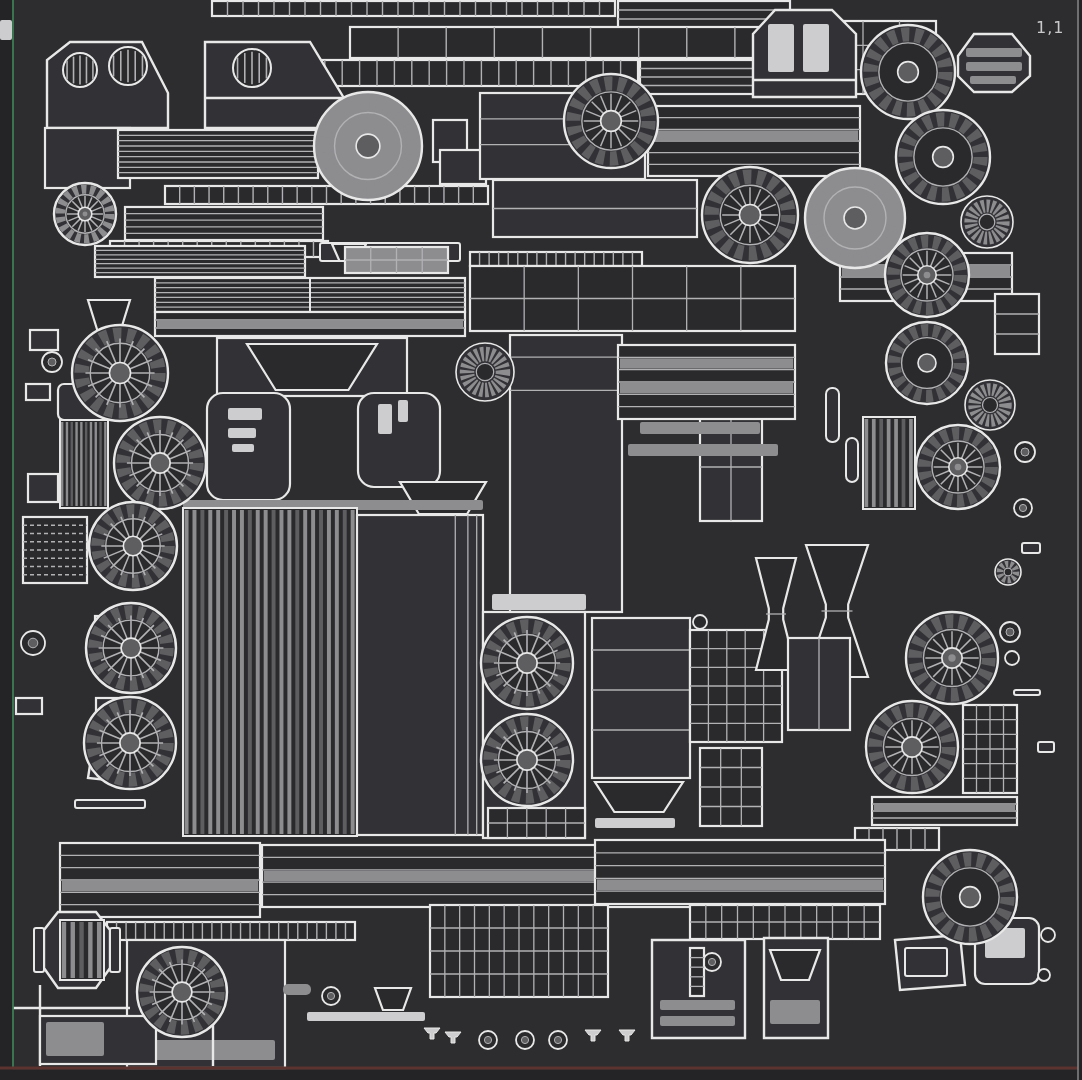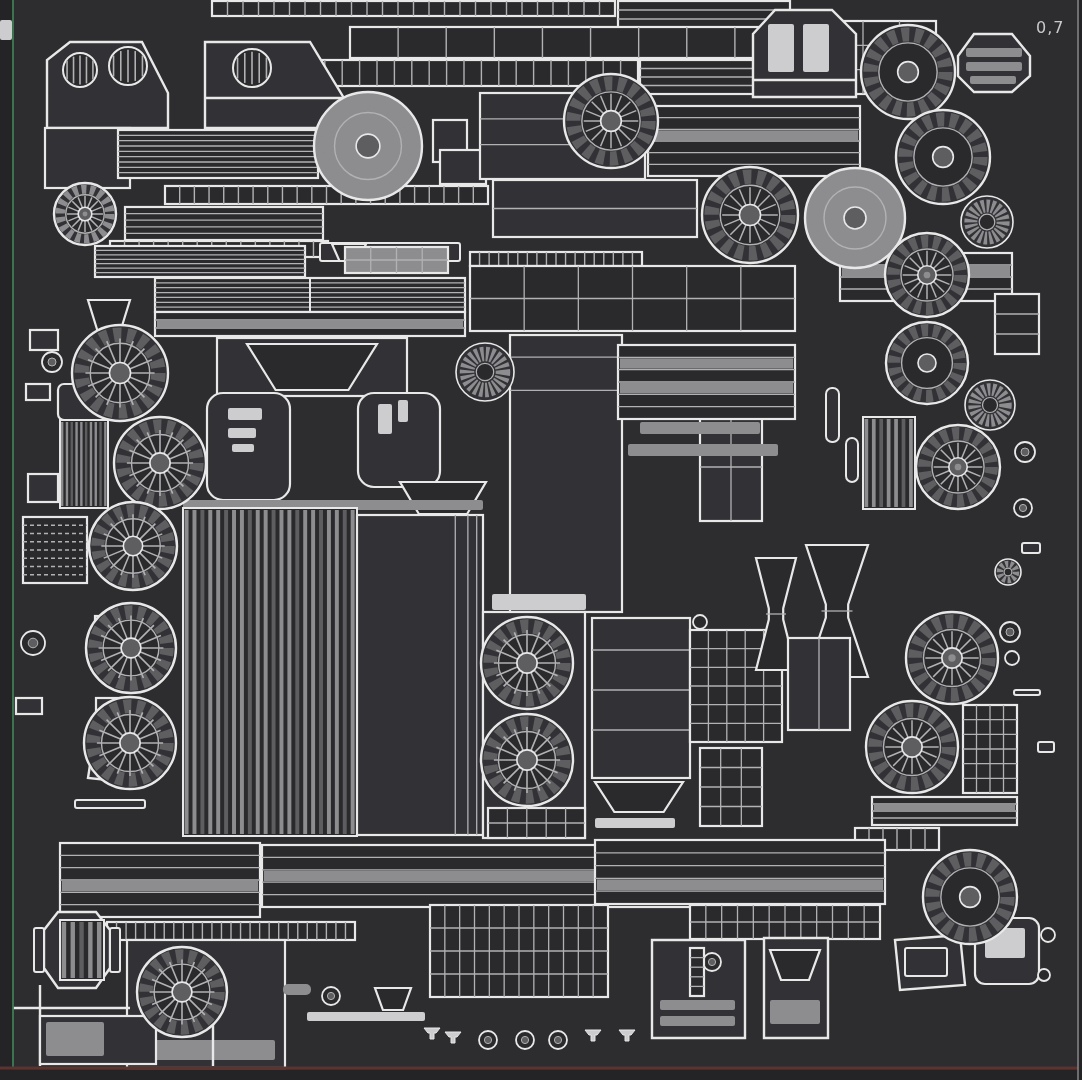--- a/index.html
+++ b/index.html
@@ -1143,14 +1143,14 @@
         <circle cx="990" cy="405" r="25" fill="#323236" stroke="#e8e8e8" stroke-width="1.6"></circle>
         <circle cx="990" cy="405" r="15.5" fill="none" stroke="#8d8d90" stroke-width="12.5" stroke-dasharray="3,2"></circle>
         <circle cx="990" cy="405" r="7.5" fill="#2a2a2d" stroke="#b2b2b5" stroke-width="1.2"></circle>
       </g>
       <g>
         <line x1="13" y1="0" x2="13" y2="1068" stroke="#3f7c55" stroke-width="1.8"></line>
         <line x1="0" y1="1068" x2="1078" y2="1068" stroke="#5d3330" stroke-width="3"></line>
         <line x1="1078" y1="0" x2="1078" y2="1080" stroke="#86868a" stroke-width="1.5"></line>
       </g>
     </svg>
-  <div id="corner-label">0,7</div>
+  <div id="corner-label">1,1</div>
 </div>
 
 </body></html>

